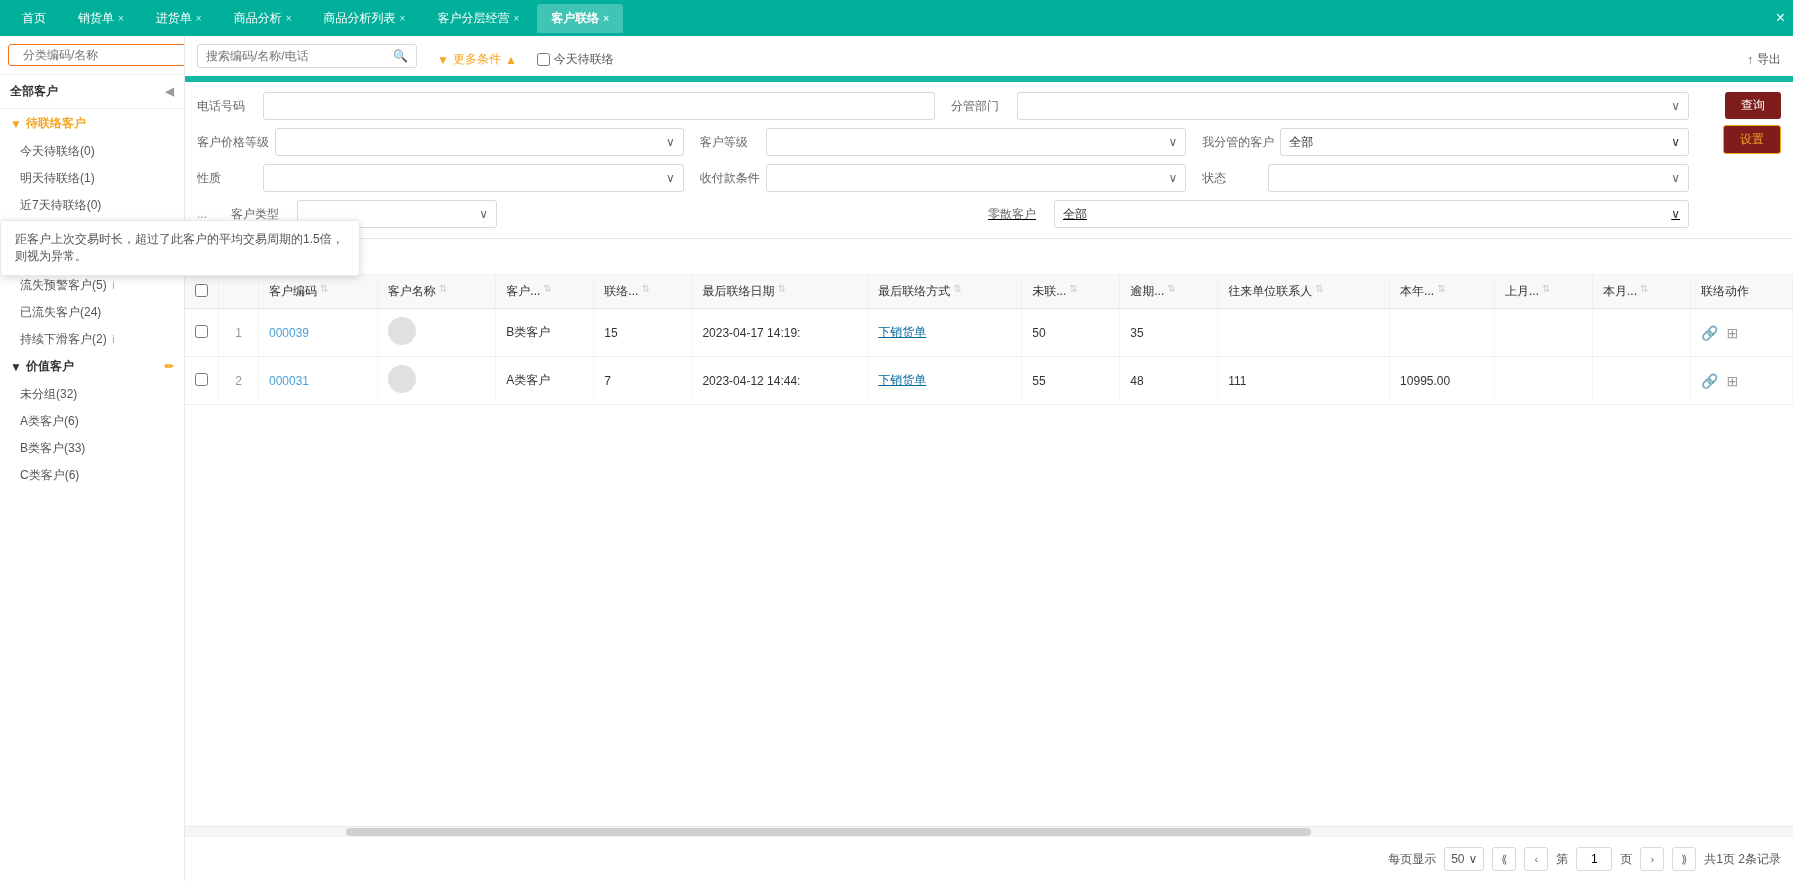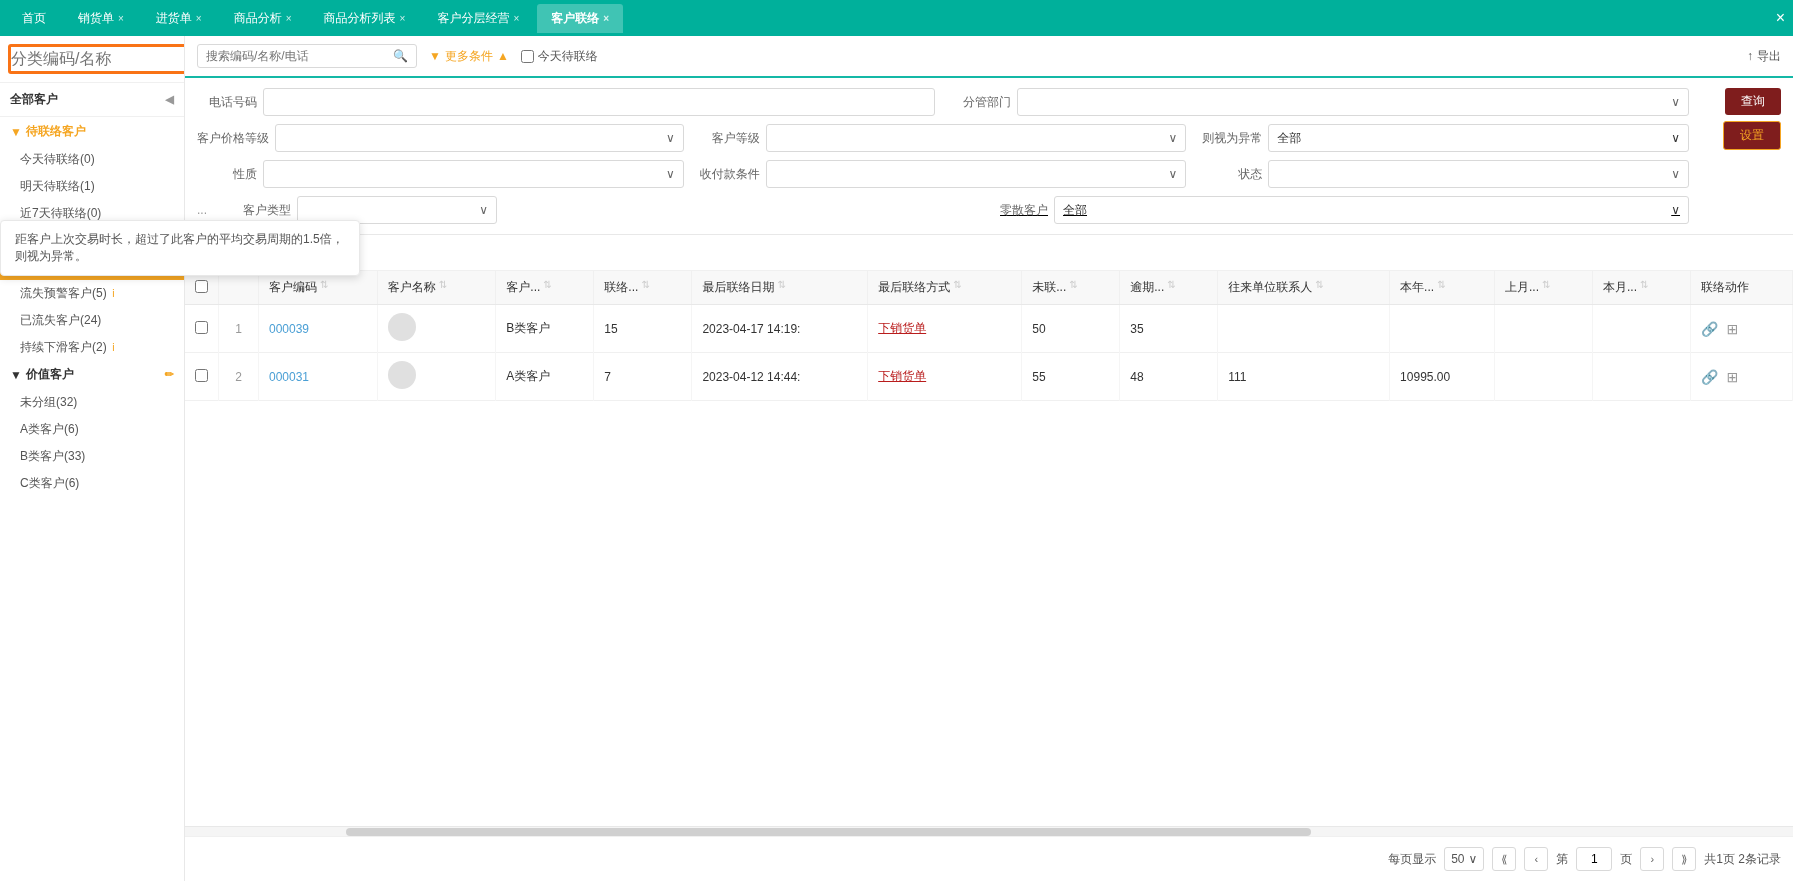--- a/index.html
+++ b/index.html
@@ -58,24 +58,24 @@
     }
     .sidebar-search {
       display: flex;
       align-items: center;
       padding: 8px;
       border-bottom: 1px solid #f0f0f0;
       gap: 4px;
     }
     .sidebar-search input {
       flex: 1;
-      border: 3px solid #f97316;
+      border: 1px solid #f97316;
       border-radius: 3px;
-      padding: 3px 0;
-      font-size: 16px;
+      padding: 3px 14px;
+      font-size: 12px;
       outline: none;
     }
     .sidebar-search .search-icon { color: #999; cursor: pointer; }
 
     .sidebar-section {
       padding: 0;
     }
     .sidebar-header {
       display: flex;
       align-items: center;
@@ -124,24 +124,24 @@
       display: flex;
       flex-direction: column;
       background: #f5f5f5;
       overflow: hidden;
     }
 
     
     .filter-bar {
       background: white;
       padding: 8px 12px;
-      border-bottom: 2px solid #14b8a6;
-      display: flex;
-      align-items: center;
-      gap: 12px;
+      border-bottom: 6px solid #14b8a6;
+      display: flex;
+      align-items: flex-end;
+      gap: 20px;
     }
     .filter-search {
       display: flex;
       align-items: center;
       border: 1px solid #d9d9d9;
       border-radius: 3px;
       padding: 4px 8px;
       gap: 4px;
       width: 220px;
     }
@@ -189,21 +189,21 @@
       margin-bottom: 8px;
       gap: 16px;
     }
     .filter-row:last-child { margin-bottom: 0; }
     .filter-item {
       display: flex;
       align-items: center;
       gap: 6px;
       flex: 1;
     }
-    .filter-label { color: #666; min-width: 60px; text-align: right; font-size: 12px; }
+    .filter-label { color: #666; min-width: 60px; font-size: 12px; }
     .filter-input {
       flex: 1;
       border: 1px solid #d9d9d9;
       border-radius: 3px;
       padding: 4px 8px;
       font-size: 12px;
       height: 28px;
       outline: none;
       display: flex;
       align-items: center;
@@ -289,21 +289,21 @@
     }
     tbody td {
       padding: 8px 10px;
       color: #333;
       border-right: 1px solid #f5f5f5;
       white-space: nowrap;
       font-size: 12px;
     }
     .row-num { color: #999; text-align: center; width: 30px; }
     .customer-code { color: #4a9fd5; cursor: pointer; }
-    .link-text { color: #b91c1c; cursor: pointer; text-decoration: underline; font-family: Liberation Mono, monospace; }
+    .link-text { color: #0369a1; cursor: pointer; text-decoration: underline; font-family: Liberation Mono, monospace; }
     .avatar-placeholder {
       width: 28px;
       height: 28px;
       border-radius: 50%;
       background: #e0e0e0;
       display: inline-block;
     }
 
     
     .action-icons { display: flex; gap: 8px; }
@@ -556,21 +556,21 @@
               </div>
             </div>
             <div class="filter-item">
               <span class="filter-label">客户等级</span>
               <div class="filter-select" style="flex:1;">
                 <span></span>
                   <span>∨</span>
               </div>
             </div>
             <div class="filter-item">
-              <span class="filter-label">则视为异常</span>
+              <span class="filter-label">我分管的客户</span>
               <div class="filter-select with-value" style="flex:1;">
                 <span>全部</span>
                 <span>∨</span>
               </div>
             </div>
           </div>
 
           <div class="filter-row">
             <div class="filter-item">
               <span class="filter-label">性质</span>

